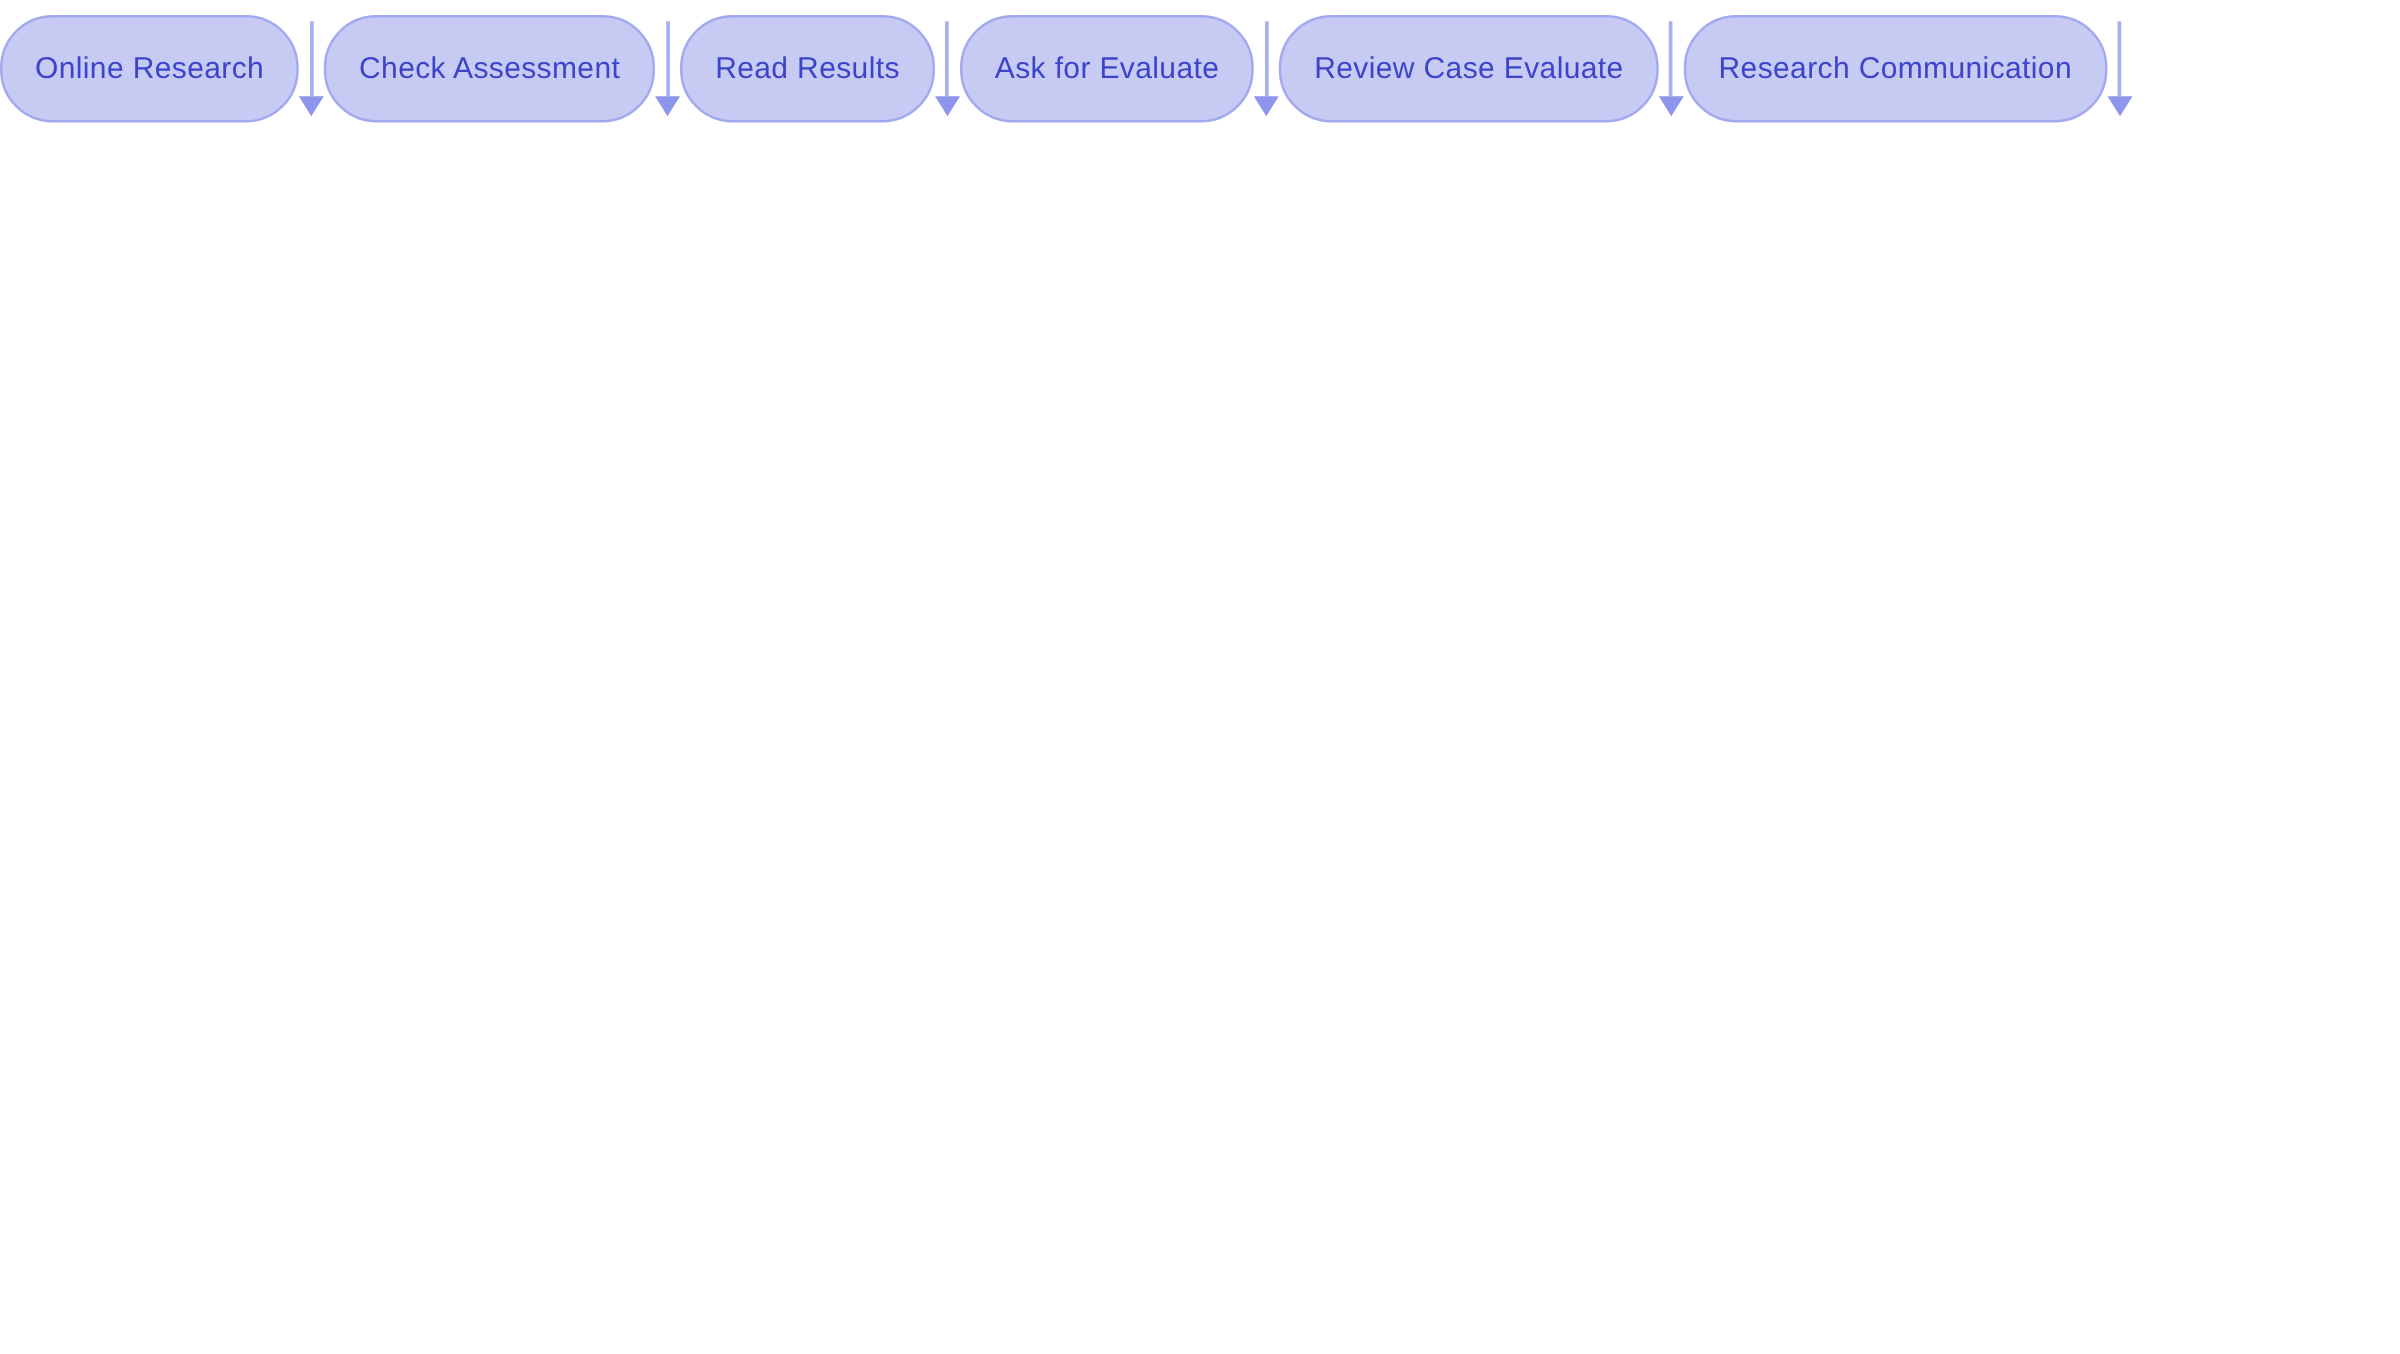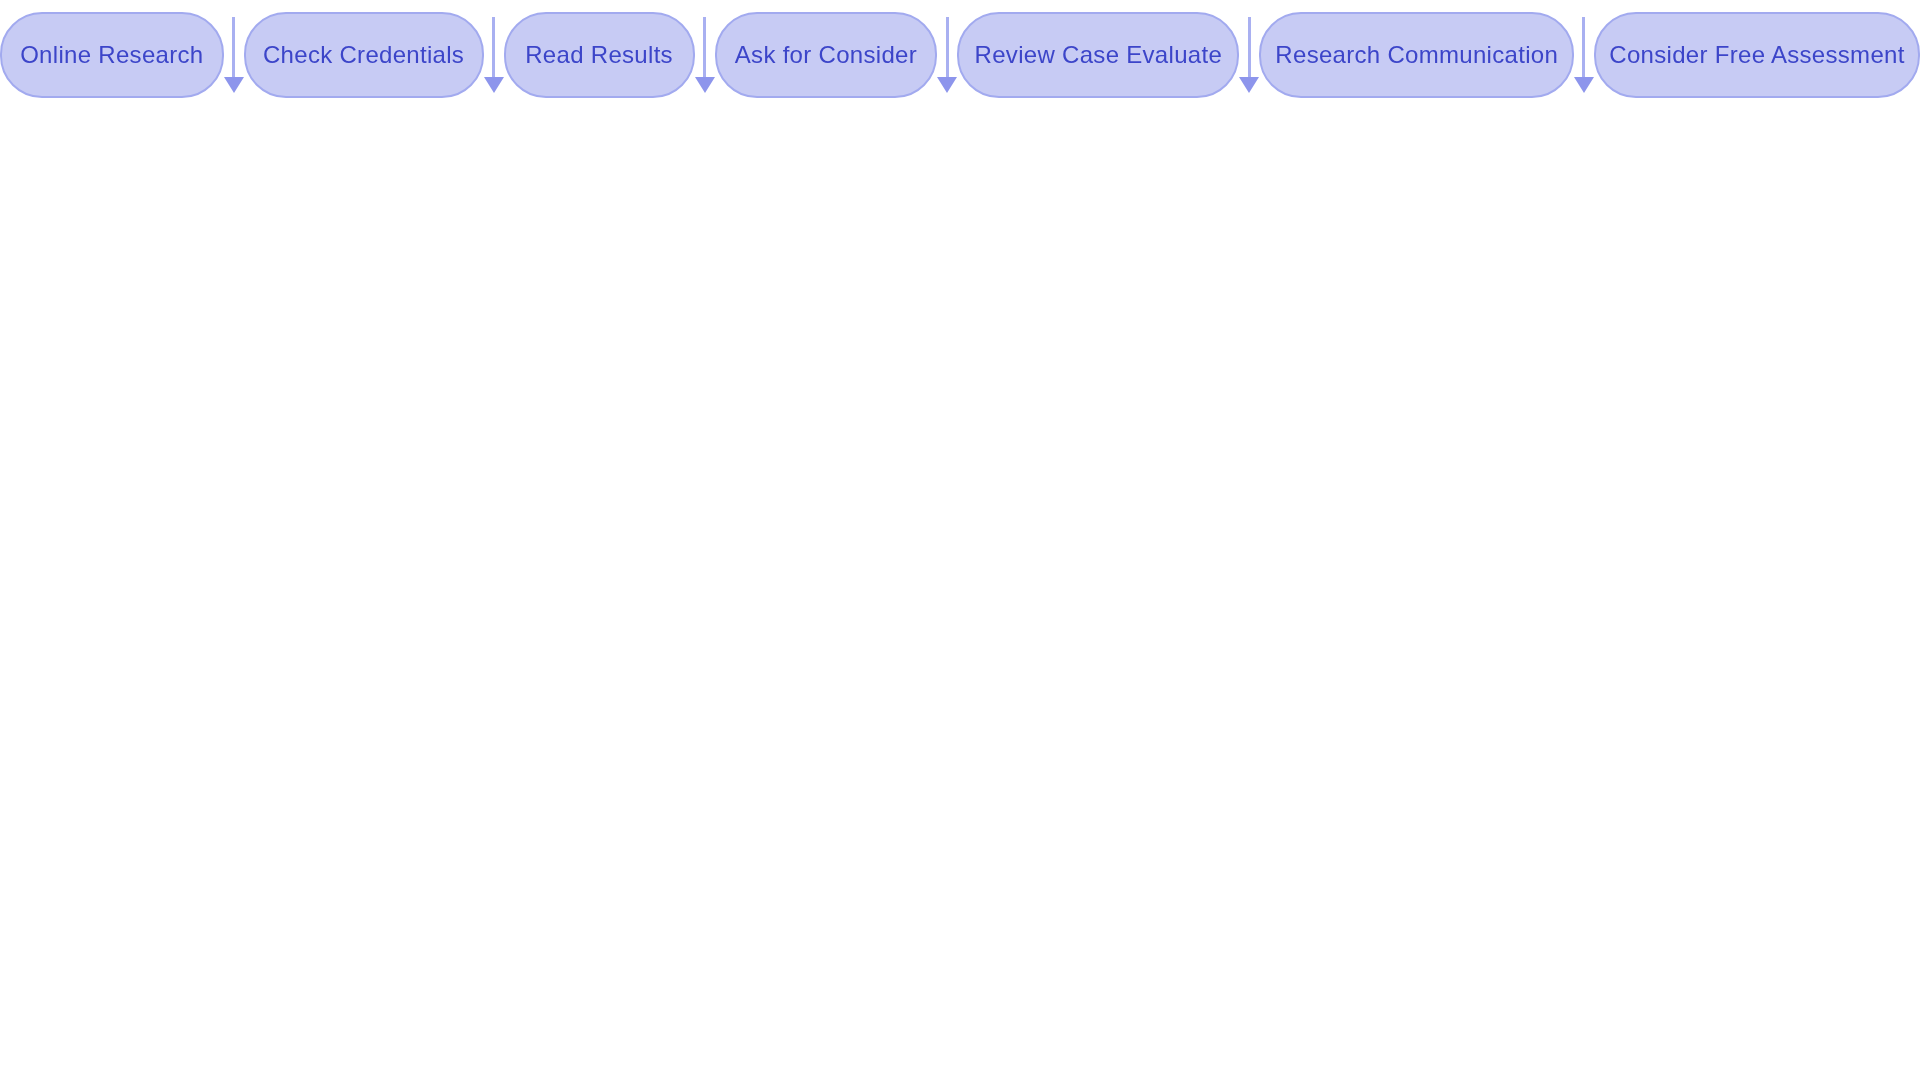--- a/index.html
+++ b/index.html
@@ -68,39 +68,39 @@
     <div class="node">
       <span>Online Research</span>
     </div>
 
     <div class="arrow">
       <div class="stem"></div>
       <div class="head"></div>
     </div>
 
     <div class="node">
-      <span>Check Credentials</span>
+      <span>Check Assessment</span>
     </div>
 
     <div class="arrow">
       <div class="stem"></div>
       <div class="head"></div>
     </div>
 
     <div class="node">
       <span>Read Results</span>
     </div>
 
     <div class="arrow">
       <div class="stem"></div>
       <div class="head"></div>
     </div>
 
     <div class="node">
-      <span>Ask for Consider</span>
+      <span>Ask for Evaluate</span>
     </div>
 
     <div class="arrow">
       <div class="stem"></div>
       <div class="head"></div>
     </div>
 
     <div class="node">
       <span>Review Case Evaluate</span>
     </div>
@@ -112,18 +112,15 @@
 
     <div class="node">
       <span>Research Communication</span>
     </div>
 
     <div class="arrow">
       <div class="stem"></div>
       <div class="head"></div>
     </div>
 
-    <div class="node">
-      <span>Consider Free Assessment</span>
-    </div>
 
   </div>
 </div>
 
 </body></html>

